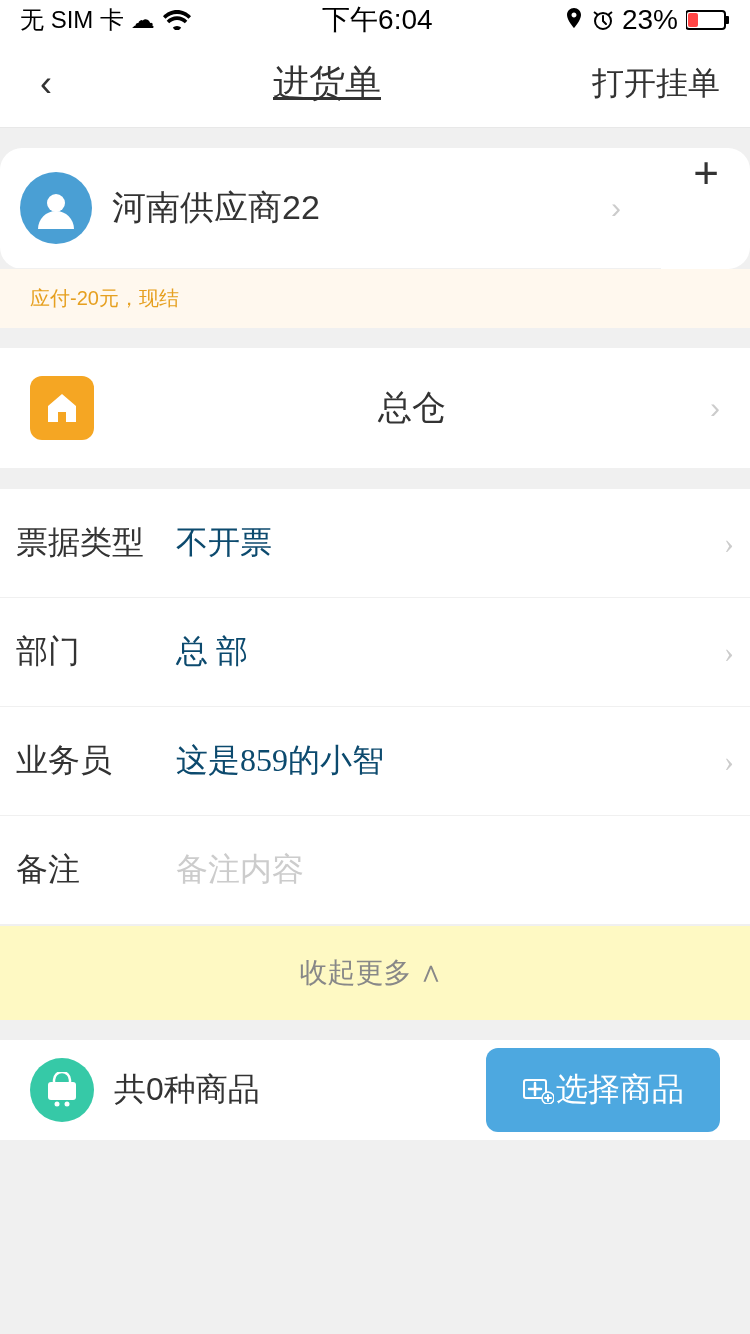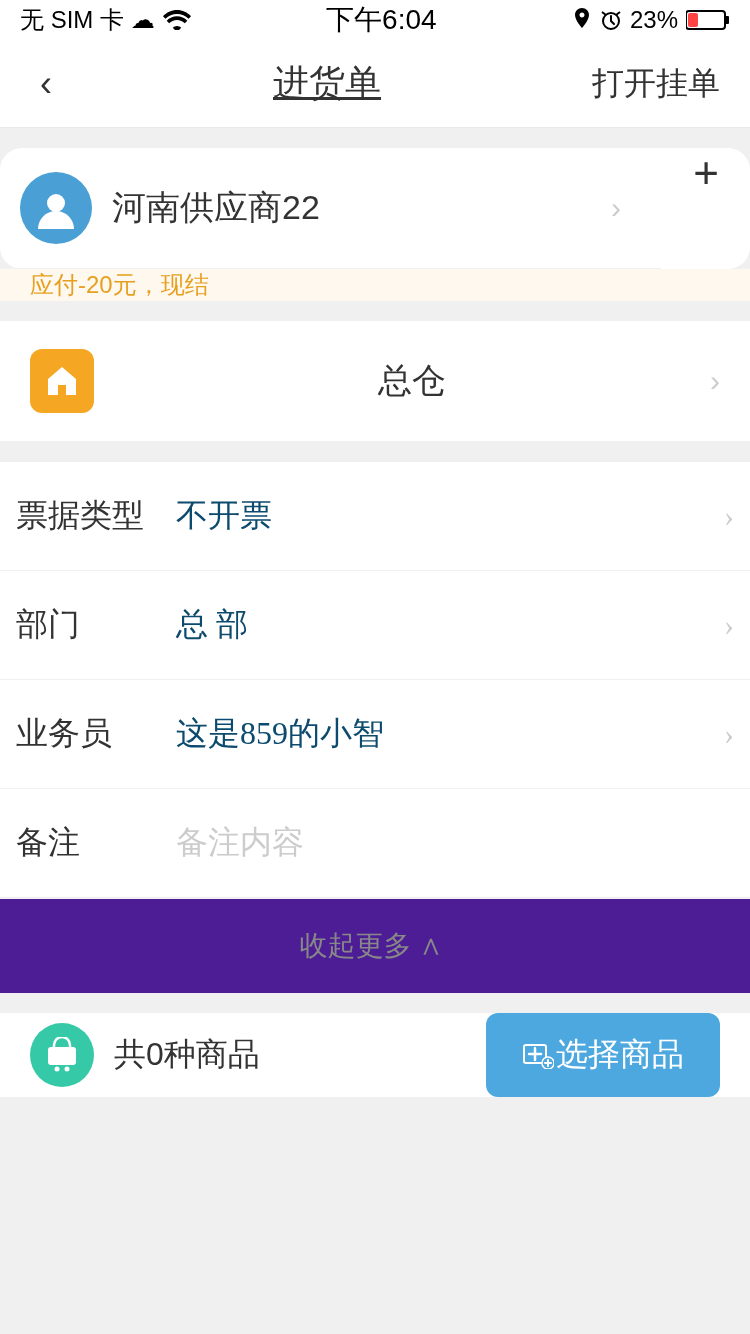--- a/index.html
+++ b/index.html
@@ -30,21 +30,21 @@
       gap: 8px;
     }
     .status-center {
       font-size: 28px;
       font-weight: 500;
     }
     .status-right {
       display: flex;
       align-items: center;
       gap: 8px;
-      font-size: 24px;
+      font-size: 28px;
     }
 
     
     .nav-bar {
       width: 750px;
       height: 88px;
       background: #fff;
       display: flex;
       align-items: center;
       justify-content: space-between;
@@ -121,22 +121,22 @@
       align-items: center;
       justify-content: center;
       font-size: 44px;
       color: #333;
       cursor: pointer;
     }
 
     
     .notice-bar {
       background: #fff8ee;
-      padding: 0 30px;
-      font-size: 24px;
+      padding: 16px 30px;
+      font-size: 20px;
       color: #e6a020;
     }
 
     
     .warehouse-section {
       background: #fff;
       margin-top: 20px;
       display: flex;
       align-items: center;
       padding: 28px 30px;
@@ -191,42 +191,42 @@
       flex: 1;
       font-size: 32px;
       color: #0c4a6e;
     }
     .form-value.placeholder {
       color: #ccc;
     }
 
     
     .collapse-section {
-      background: #4c1d95;
+      background: #fef9c3;
       margin-top: 2px;
       display: flex;
       align-items: center;
       justify-content: center;
       padding: 28px 0;
       cursor: pointer;
     }
     .collapse-text {
       font-size: 28px;
       color: #888;
       margin-right: 8px;
     }
 
     
     .action-bar {
       margin-top: 20px;
       background: #fff;
       display: flex;
       align-items: center;
       padding: 20px 30px;
-      height: 84px;
+      height: 100px;
     }
     .product-icon {
       width: 64px;
       height: 64px;
       border-radius: 50%;
       background: #36c9a7;
       display: flex;
       align-items: center;
       justify-content: center;
       margin-right: 20px;

